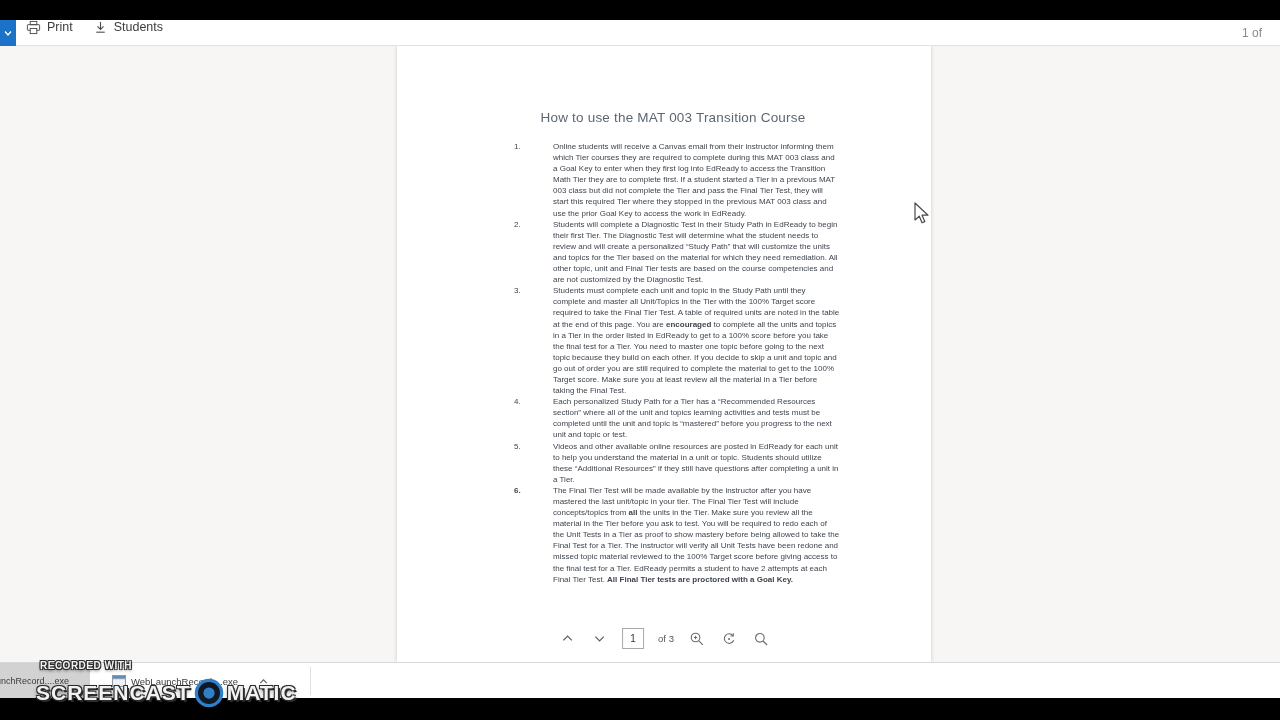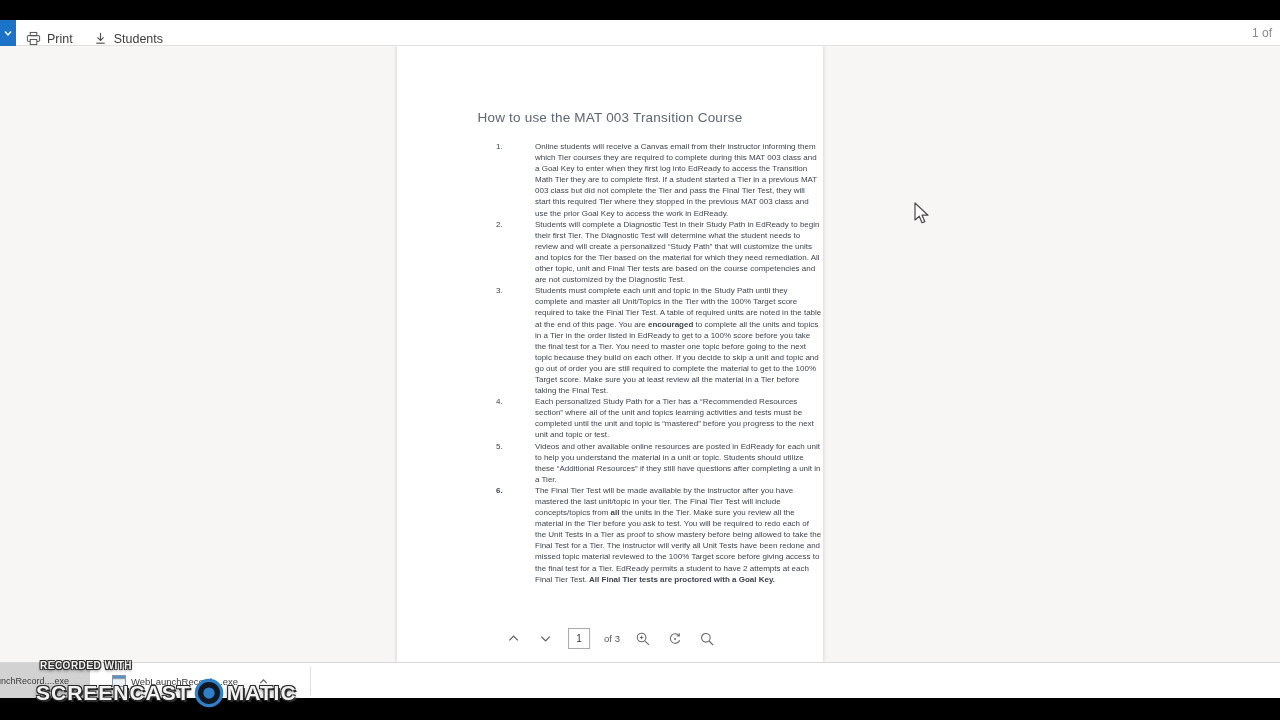--- a/index.html
+++ b/index.html
@@ -11,31 +11,31 @@
   .letterbox { position:absolute; left:0; width:1280px; background:#000; }
   .letterbox.top { top:0; height:20px; }
   .letterbox.bottom { top:698px; height:22px; z-index:5; }
 
   
   .toolbar { position:absolute; top:20px; left:0; width:1280px; height:26px;
              background:#fff; border-bottom:1px solid #e2e2e2; display:flex;
              align-items:center; z-index:2; }
   .blue-badge { width:16px; height:26px; background:#1b72c7; display:flex;
                 align-items:center; justify-content:center; cursor:pointer; flex:0 0 16px; }
-  .tool-btn { display:flex; align-items:flex-end; gap:6px; height:26px; padding:0 10px;
+  .tool-btn { display:flex; align-items:flex-start; gap:6px; height:26px; padding:0 10px;
               color:#3d3d3d; font-size:12.5px; cursor:pointer; }
   .tool-btn:first-of-type { margin-left:14px; }
   .toolbar .spacer { flex:1; }
-  .page-indicator { color:#8a8a8a; font-size:12px; margin-right:8px; white-space:nowrap; }
+  .page-indicator { color:#8a8a8a; font-size:12px; margin-right:18px; white-space:nowrap; }
 
   
   .viewer { position:absolute; top:46px; left:0; width:1280px; height:616px;
             background:#f7f6f4; }
-  .pdf-page { position:absolute; left:397px; top:0; width:426px; height:616px;
-              background:#fff; box-shadow:0 0 4px rgba(0,0,0,0.18); }
+  .pdf-page { position:absolute; left:397px; top:0; width:534px; height:616px;
+              background:#fff; box-shadow:0 0 4px rgba(0,0,0,0.18);padding-left:18px; }
   .doc-title { margin-top:64px; text-align:center; font-size:13.5px; font-weight:400;
                color:#5d6673; letter-spacing:0.2px; }
   .doc-list { margin:16px 55px 0 99px; width:326px; font-size:8px; line-height:11.1px;
               color:#3f454e; }
   .doc-item { display:flex; }
   .doc-num { flex:0 0 15px; }
   .doc-text { flex:1;margin-left:24px; }
   .b { font-weight:bold; }
 
   

